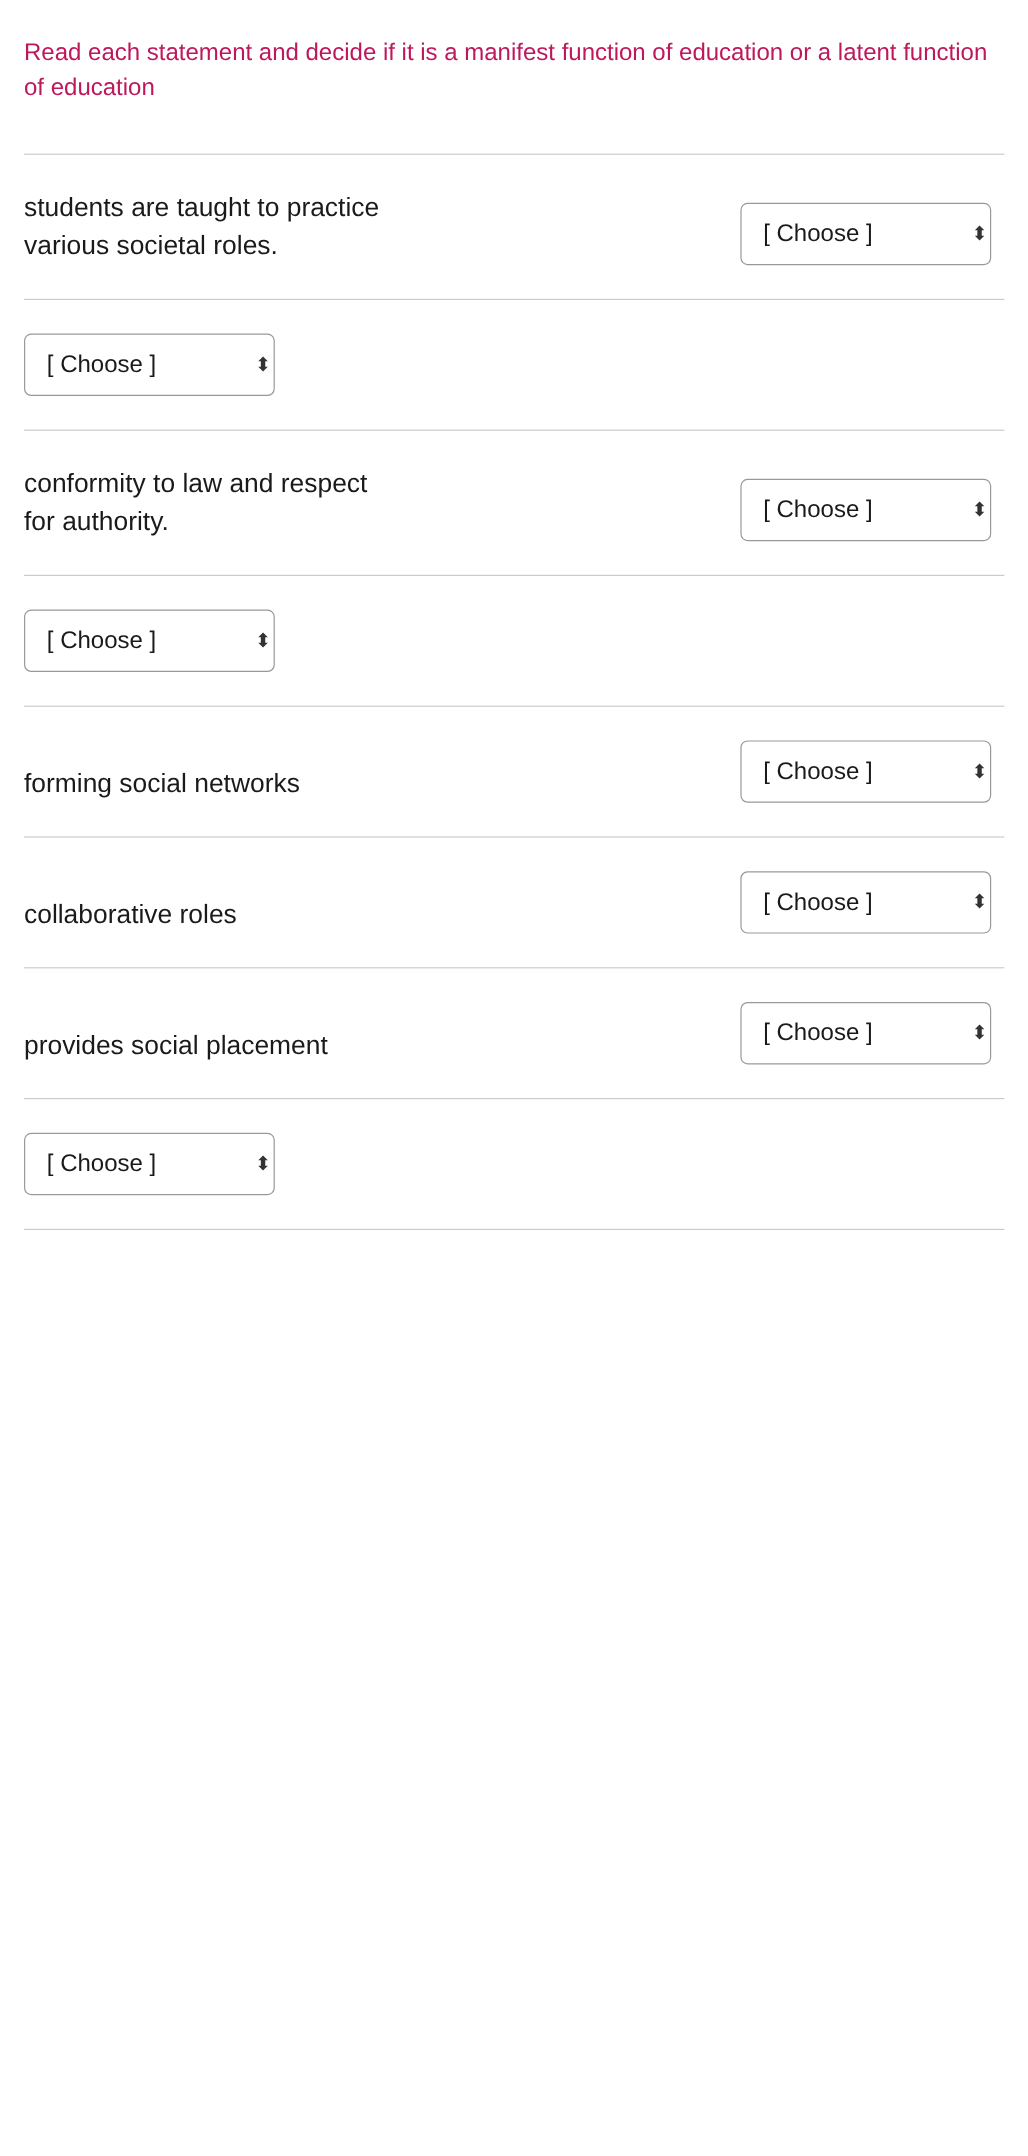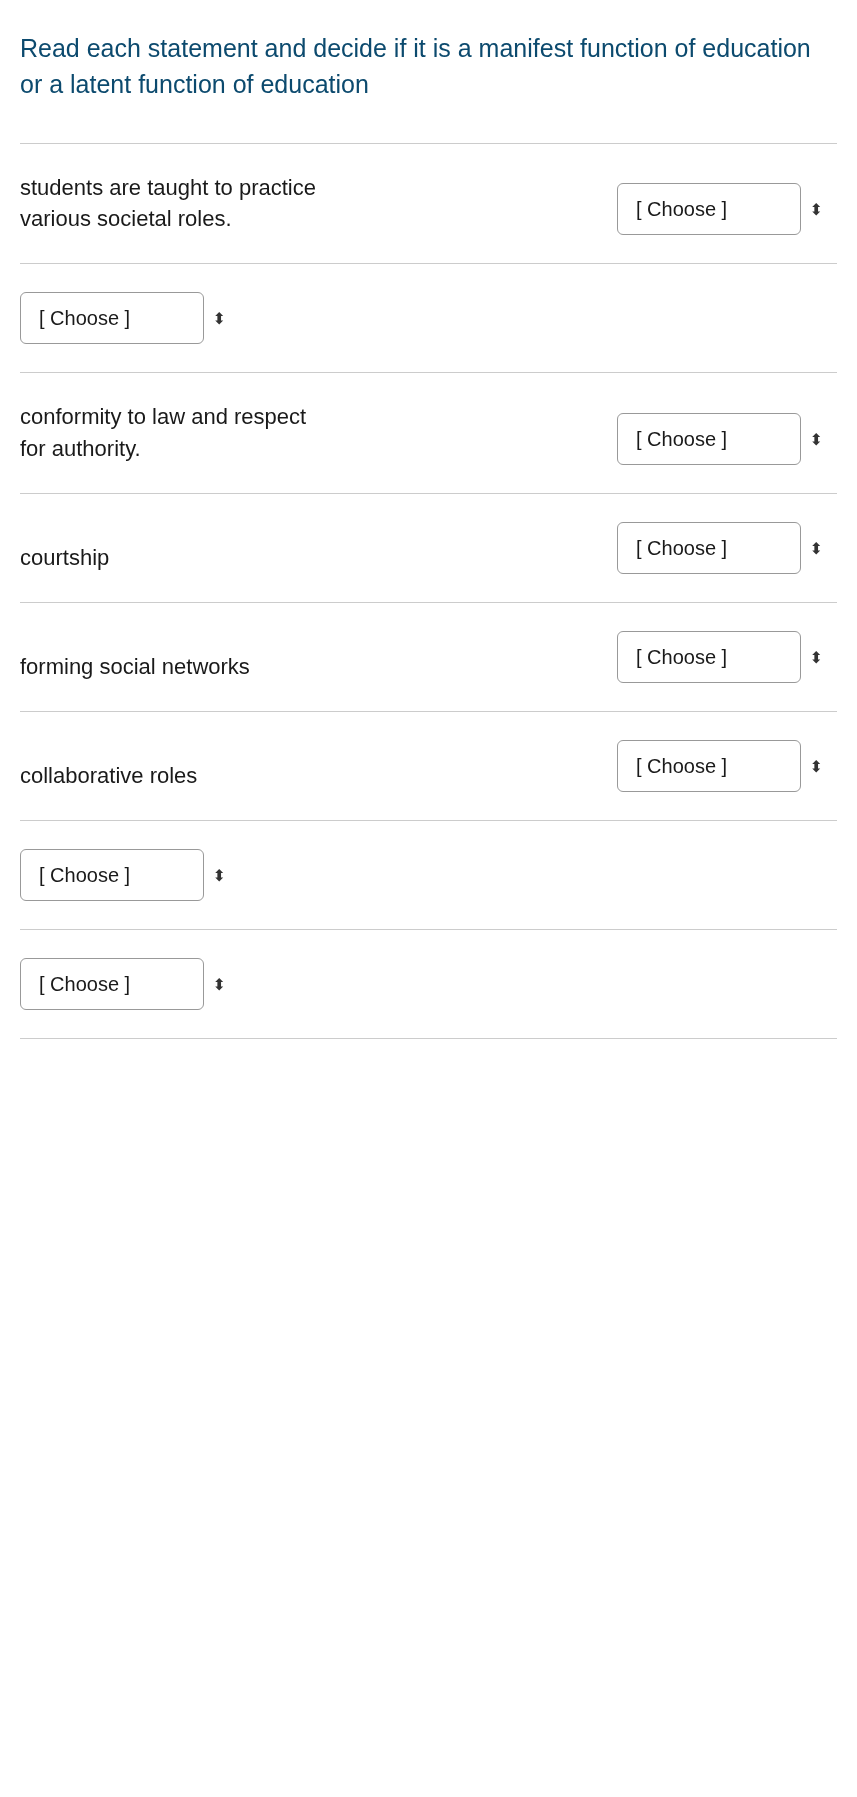--- a/index.html
+++ b/index.html
@@ -11,24 +11,24 @@
     body {
       font-family: -apple-system, BlinkMacSystemFont, 'Segoe UI', sans-serif;
       background: #ffffff;
       color: #1a1a1a;
       width: 857px;
       min-height: 1797px;
       padding: 30px 20px 40px 20px;
     }
 
     .instructions {
-      font-size: 25px;
+      font-size: 20px;
       line-height: 1.45;
       font-weight: 400;
-      color: #0c4a6e;
+      color: #be185d;
       margin-bottom: 30px;
       padding-bottom: 10px;
     }
 
     .divider-top {
       border: none;
       border-top: 1px solid #cccccc;
       margin-bottom: 0;
     }
 
@@ -51,21 +51,21 @@
     }
 
     .select-wrapper {
       position: relative;
       flex: 0 0 220px;
     }
 
     .choose-select {
       appearance: none;
       -webkit-appearance: none;
-      width: 184px;
+      width: 209px;
       padding: 14px 45px 14px 18px;
       font-size: 20px;
       color: #1a1a1a;
       background: #ffffff;
       border: 1.5px solid #999999;
       border-radius: 6px;
       cursor: pointer;
       outline: none;
     }
 
@@ -92,30 +92,30 @@
       <div class="select-wrapper"><select class="choose-select"><option value="">[ Choose ]</option><option value="manifest">manifest function</option><option value="latent">latent function</option></select><span class="select-arrow">⬍</span></div>
     </div>
     <div class="question-row">
       <div class="select-wrapper"><select class="choose-select"><option value="">[ Choose ]</option><option value="manifest">manifest function</option><option value="latent">latent function</option></select><span class="select-arrow">⬍</span></div>
     </div>
     <div class="question-row">
       <span class="question-text">conformity to law and respect for authority.</span>
       <div class="select-wrapper"><select class="choose-select"><option value="">[ Choose ]</option><option value="manifest">manifest function</option><option value="latent">latent function</option></select><span class="select-arrow">⬍</span></div>
     </div>
     <div class="question-row">
-      <span class="question-text">courtship</span>
       <div class="select-wrapper"><select class="choose-select"><option value="">[ Choose ]</option><option value="manifest">manifest function</option><option value="latent">latent function</option></select><span class="select-arrow">⬍</span></div>
     </div>
     <div class="question-row">
       <span class="question-text">forming social networks</span>
       <div class="select-wrapper"><select class="choose-select"><option value="">[ Choose ]</option><option value="manifest">manifest function</option><option value="latent">latent function</option></select><span class="select-arrow">⬍</span></div>
     </div>
     <div class="question-row">
       <span class="question-text">collaborative roles</span>
       <div class="select-wrapper"><select class="choose-select"><option value="">[ Choose ]</option><option value="manifest">manifest function</option><option value="latent">latent function</option></select><span class="select-arrow">⬍</span></div>
     </div>
     <div class="question-row">
+      <span class="question-text">provides social placement</span>
       <div class="select-wrapper"><select class="choose-select"><option value="">[ Choose ]</option><option value="manifest">manifest function</option><option value="latent">latent function</option></select><span class="select-arrow">⬍</span></div>
     </div>
     <div class="question-row">
       <div class="select-wrapper"><select class="choose-select"><option value="">[ Choose ]</option><option value="manifest">manifest function</option><option value="latent">latent function</option></select><span class="select-arrow">⬍</span></div>
     </div>
   </div>
 
 </body></html>

